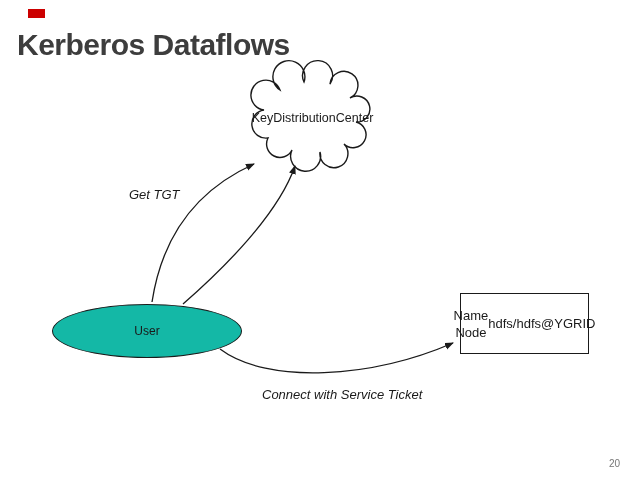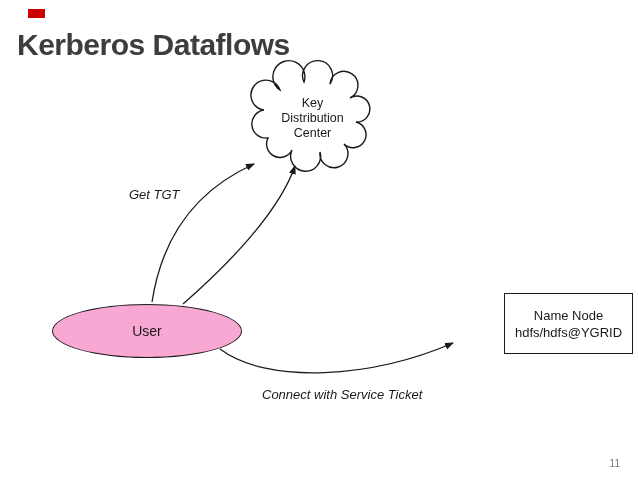--- a/index.html
+++ b/index.html
@@ -8,33 +8,33 @@
     font-family:"Liberation Sans",sans-serif;
   }
   .slide{position:absolute;inset:0;}
   .accent{position:absolute;left:28px;top:9px;width:17px;height:9px;background:#cc0000;}
   .title{
     position:absolute;left:17px;top:28px;
     font-size:30px;font-weight:bold;color:#3d3d3d;letter-spacing:-0.5px;white-space:nowrap;
   }
   .diagram-svg{position:absolute;left:0;top:0;}
   .node{
-    position:absolute;display:flex;flex-direction:column;align-items:center;justify-content:center;
+    position:absolute;display:flex;flex-direction:row;align-items:center;justify-content:center;
     text-align:center;color:#1a1a1a;
   }
   .cloud-text{left:256px;top:90px;width:113px;height:56px;font-size:12.5px;line-height:15px;}
   .user-ellipse{
     left:52px;top:304px;width:188px;height:52px;
-    border:1.4px solid #1a1a1a;border-radius:50%;background:#f9a8d4;
-    font-size:14px;line-height:17px;
+    border:1.4px solid #1a1a1a;border-radius:50%;background:#14b8a6;
+    font-size:12px;line-height:17px;
   }
   .name-node{
     left:460px;top:293px;width:127px;height:59px;
     border:1.4px solid #1a1a1a;background:#fff;
-    font-size:13px;line-height:17px;margin-left:44px;
+    font-size:13px;line-height:17px;
   }
   .arrow-label{position:absolute;font-size:13px;color:#1a1a1a;white-space:nowrap;font-style:italic;}
   .lbl-get-tgt{left:129px;top:187px;}
   .lbl-request{left:285px;top:244px;}
   .lbl-connect{left:262px;top:387px;}
   .footer-logo{
     position:absolute;left:18px;top:445px;
     font-family:"Liberation Serif",serif;font-style:italic;font-size:20px;color:#111;
   }
   .page-number{position:absolute;right:18px;top:458px;font-size:10px;color:#777;}
@@ -81,15 +81,15 @@
   </div>
 
   <div class="node name-node">
     <div>Name Node</div>
     <div>hdfs/hdfs@YGRID</div>
   </div>
 
   <div class="arrow-label lbl-get-tgt">Get TGT</div>
   <div class="arrow-label lbl-connect">Connect with Service Ticket</div>
 
-  <div class="page-number">11</div>
+  <div class="page-number">20</div>
 
 </div>
 
 </body></html>

